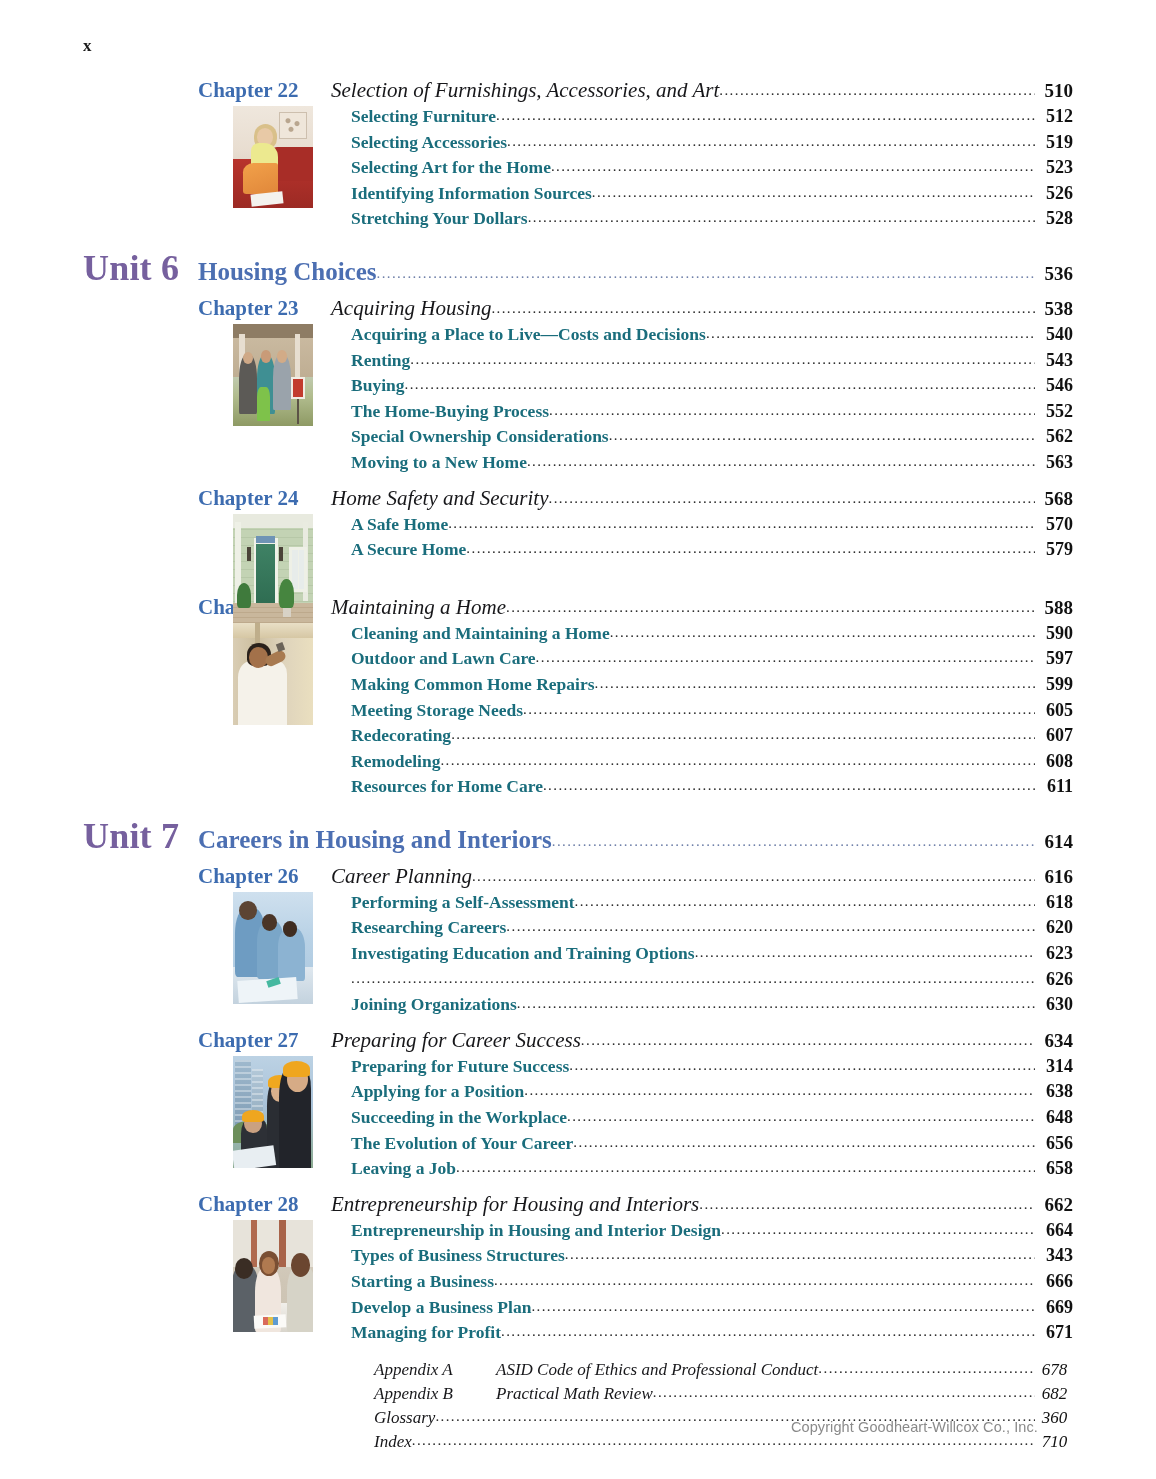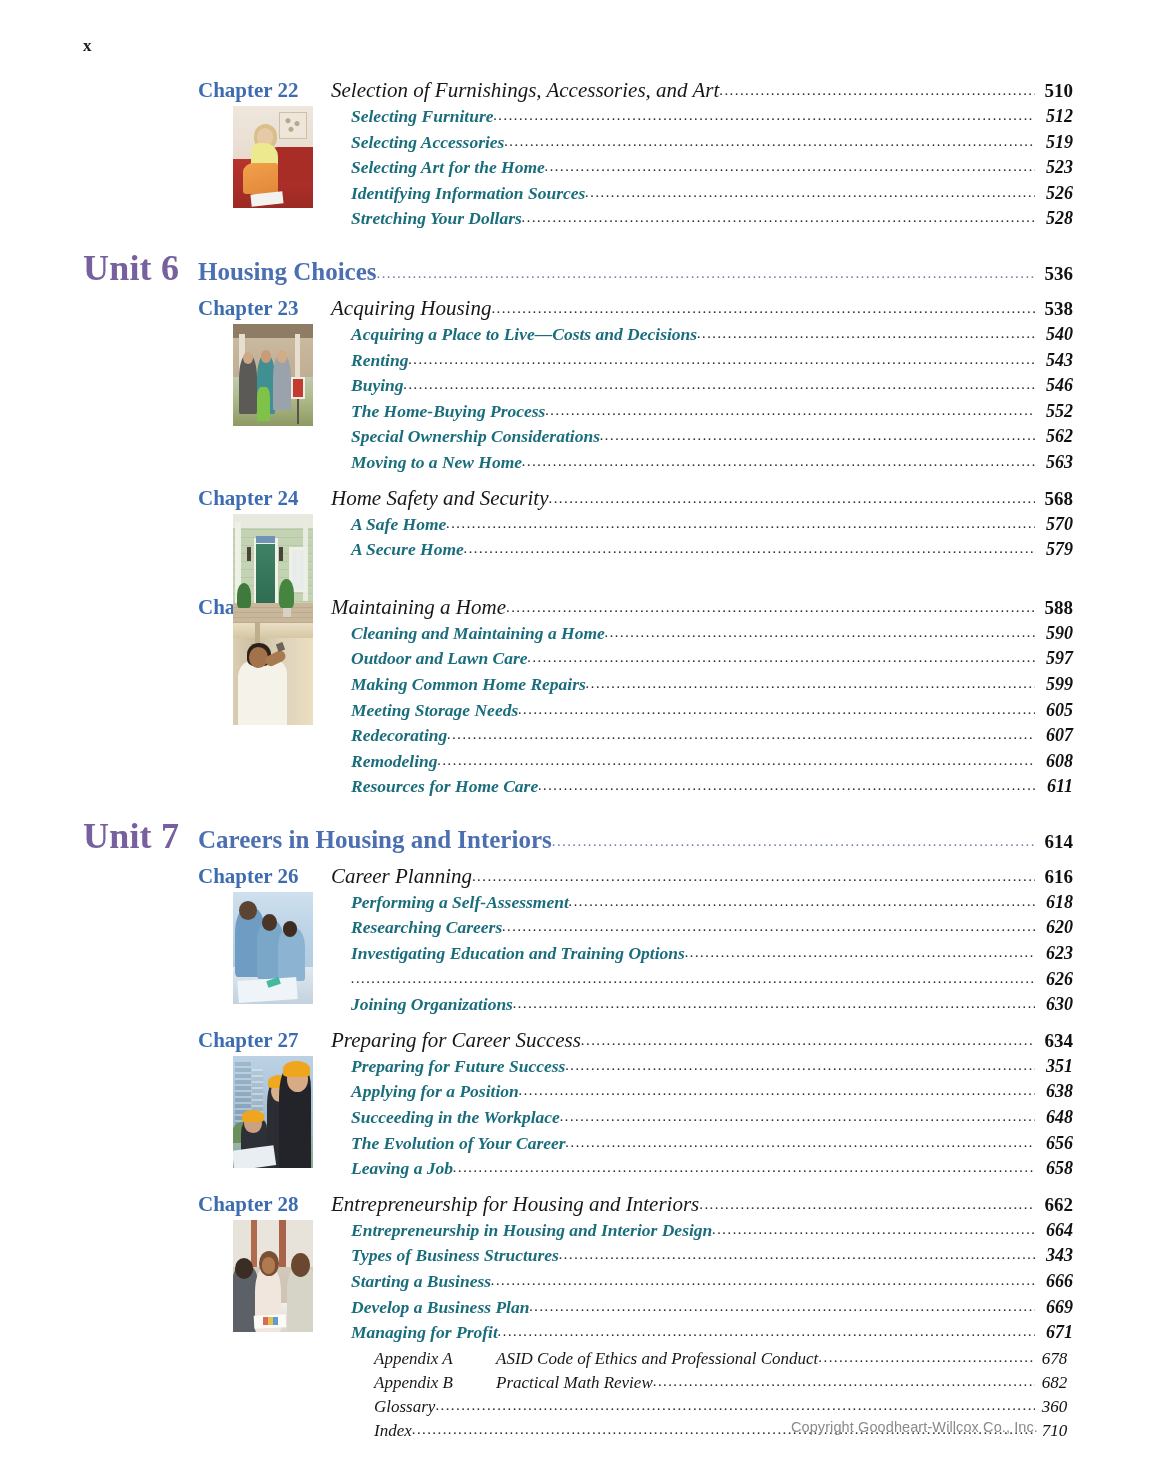--- a/index.html
+++ b/index.html
@@ -130,36 +130,35 @@
   .sections {
     flex: 1 1 auto;
     min-width: 0;
     padding-left: 20px;
   }
 
   .sec-row {
     display: flex;
     align-items: baseline;
     line-height: 24.6px;
-    font-style: italic;
   }
   .sec-title {
     font-size: 17.5px;
     font-weight: bold;
     color: #1a6d7c;
     white-space: nowrap;
   }
   .sec-row .pg {
     font-size: 18px;
     font-weight: bold;
     color: #111;
   }
 
   
-  .back-list { margin-top: 1px; }
+  .back-list { margin-top: 12px; }
   .back-row {
     display: flex;
     align-items: baseline;
     line-height: 23px;
     padding-left: 23px;
   }
   .back-label {
     flex: 0 0 122px;
     width: 122px;
     font-size: 17px;
@@ -641,21 +640,21 @@
               <div class="m1h"></div>
               <div class="hat1"></div>
               <div class="roll"></div>
             </div>
           </div>
         </div>
         <div class="sections">
           <div class="sec-row">
             <span class="sec-title">Preparing for Future Success</span>
             <span class="leader"></span>
-            <span class="pg">351</span>
+            <span class="pg">314</span>
           </div>
           <div class="sec-row">
             <span class="sec-title">Applying for a Position</span>
             <span class="leader"></span>
             <span class="pg">638</span>
           </div>
           <div class="sec-row">
             <span class="sec-title">Succeeding in the Workplace</span>
             <span class="leader"></span>
             <span class="pg">648</span>

